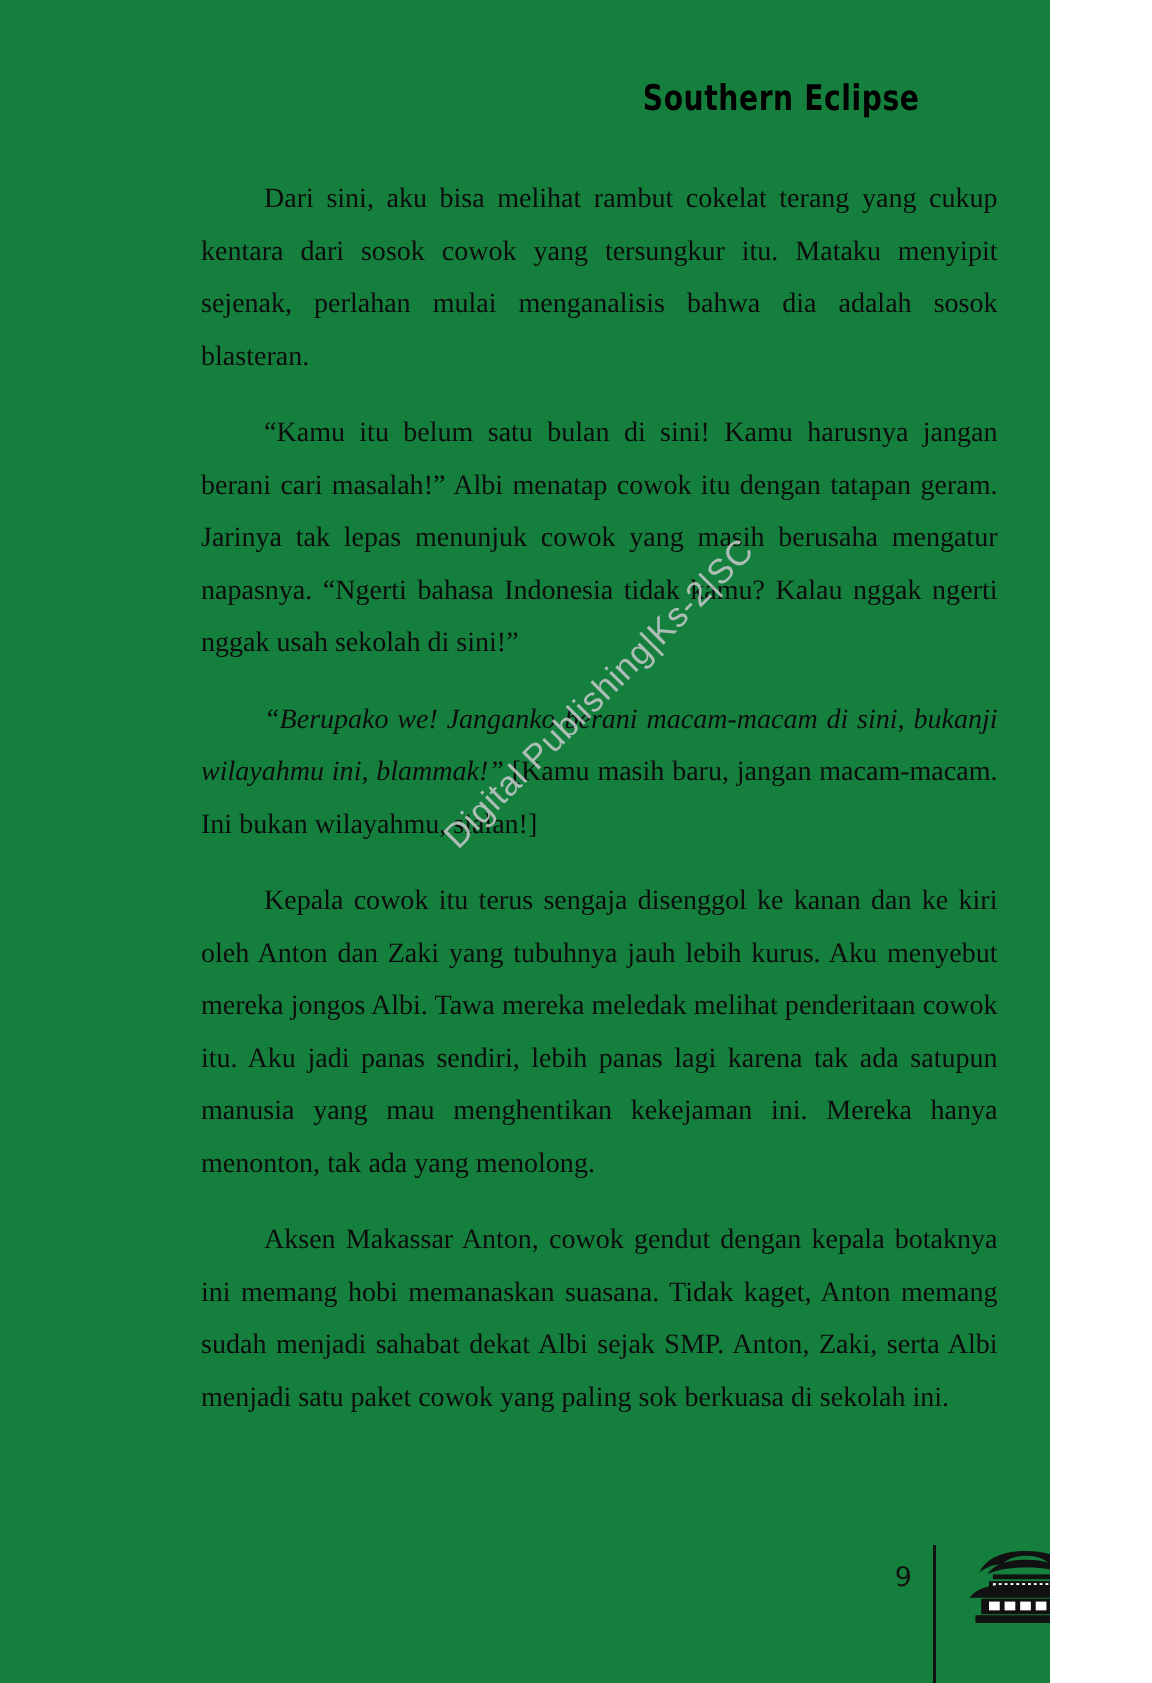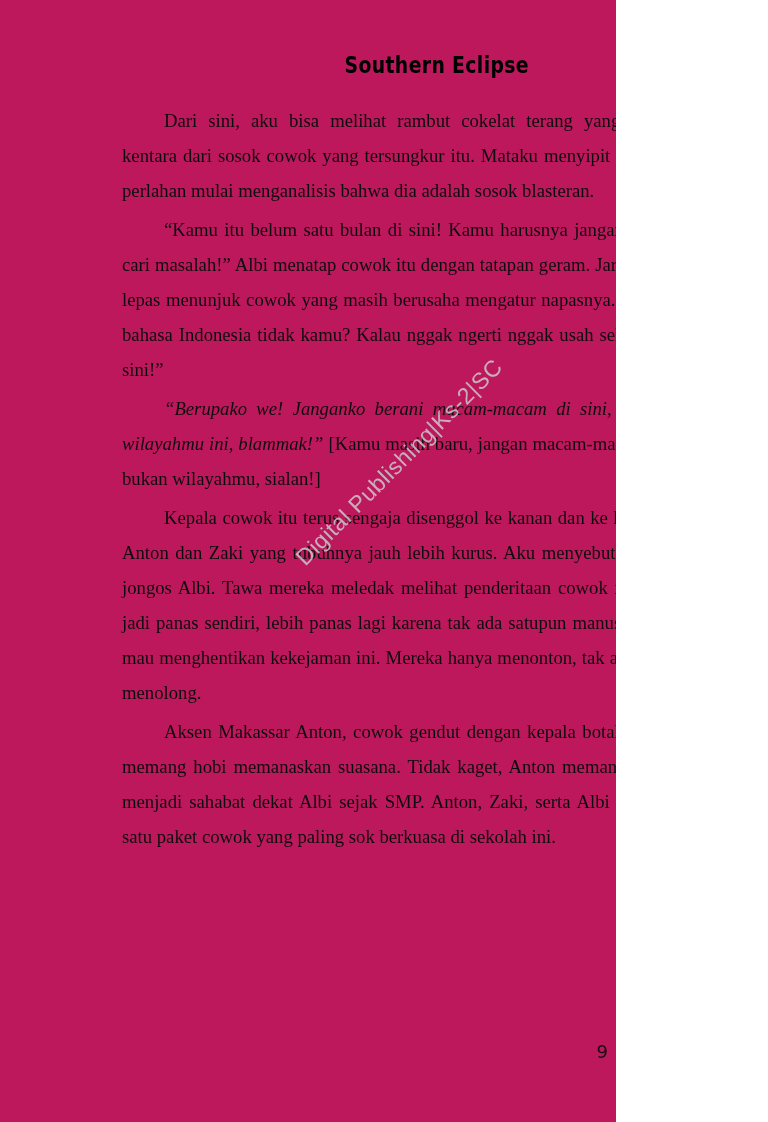--- a/index.html
+++ b/index.html
@@ -3,23 +3,23 @@
 <meta charset="utf-8">
 <style>
   html, body {
     margin: 0;
     padding: 0;
     background: #ffffff;
   }
 
   .page {
     position: relative;
-    width: 616px;
+    width: 700px;
     height: 1122px;
-    background: #be185d;
+    background: #15803d;
     overflow: hidden;
     box-sizing: border-box;
   }
 
   
   .running-head {
     position: absolute;
     top: 55px;
     left: 118px;
     right: 87px;
@@ -36,21 +36,21 @@
 
   
   .body-block {
     position: absolute;
     top: 99px;
     left: 118px;
     width: 563px;
   }
 
   .para {
-    margin: 4px;
+    margin: 16px;
     font-family: "Liberation Serif", "DejaVu Serif", serif;
     font-size: 18.7px;
     line-height: 35px;
     color: #0d0d0d;
     text-align: justify;
     text-justify: inter-word;
     text-indent: 42px;
     hyphens: none;
   }
 

